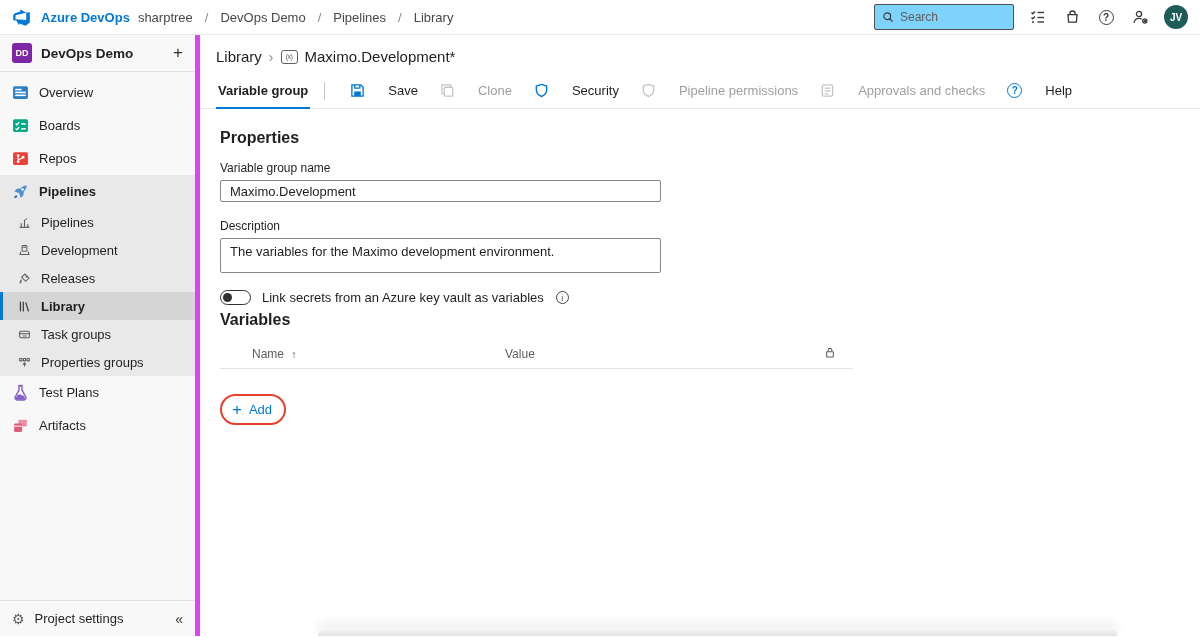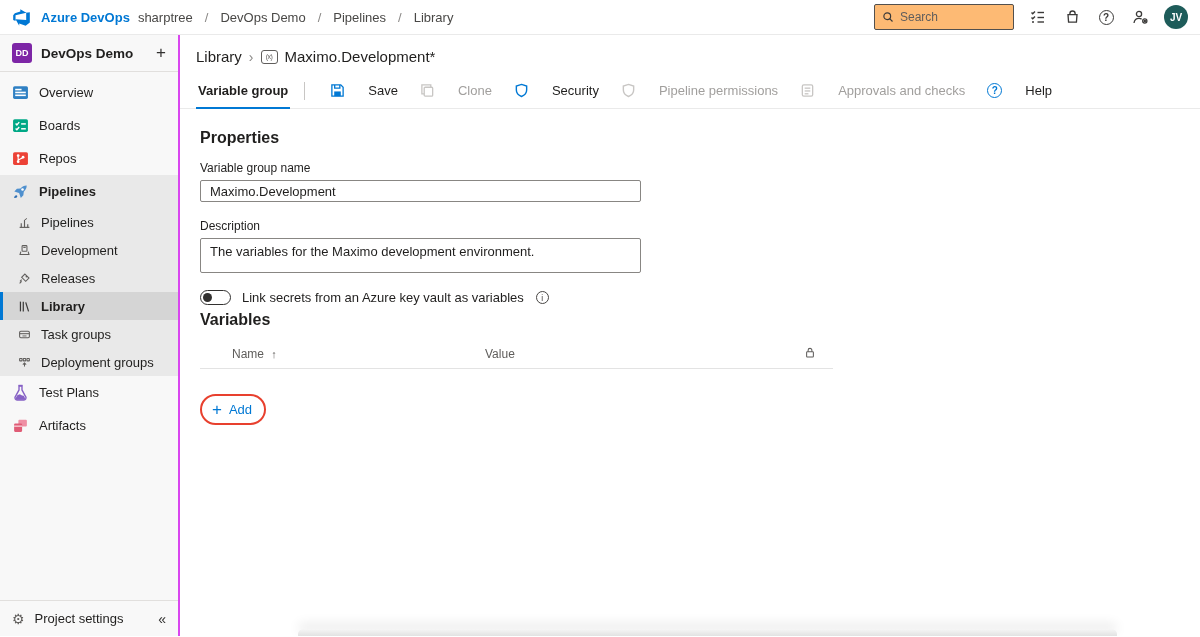--- a/index.html
+++ b/index.html
@@ -7,30 +7,30 @@
   body { font-family:"Liberation Sans","DejaVu Sans",sans-serif; font-size:13px; color:#201f1e; background:#fff; }
 
   
   .topbar { height:35px; display:flex; align-items:center; justify-content:space-between; padding:0 12px; border-bottom:1px solid #eaeaea; background:#fff; }
   .tb-left { display:flex; align-items:center; gap:8px; }
   .logo { display:flex; align-items:center; margin-right:2px; cursor:pointer; }
   .brand { color:#0078d4; font-weight:700; font-size:13px; cursor:pointer; }
   .crumb { color:#494846; font-size:13px; cursor:pointer; }
   .sep { color:#8a8886; font-size:13px; margin:0 4px; }
   .tb-right { display:flex; align-items:center; gap:14px; }
-  .searchbox { display:flex; align-items:center; gap:6px; width:140px; height:22px; border:1px solid #52504e; border-radius:2px; padding:12px 7px; background:#fdba74; }
+  .searchbox { display:flex; align-items:center; gap:6px; width:140px; height:22px; border:1px solid #52504e; border-radius:2px; padding:12px 7px; background:#7dd3fc; }
   .searchbox input { border:none; outline:none; width:100%; font-size:12px; color:#201f1e; font-family:inherit; background:transparent; }
   .searchbox input::placeholder { color:#605e5c; }
   .tb-icon { display:flex; align-items:center; justify-content:center; width:20px; height:20px; cursor:pointer; }
   .qmark { width:15px; height:15px; border:1.2px solid #3b3a39; border-radius:50%; font-size:10px; display:flex; align-items:center; justify-content:center; color:#3b3a39; font-weight:700; }
   .avatar { width:24px; height:24px; border-radius:50%; background:#1e5c5a; color:#fff; font-size:10px; font-weight:700; display:flex; align-items:center; justify-content:center; cursor:pointer; }
 
   
   .shell { display:flex; height:601px; }
-  .sidebar { width:180px; background:#f8f8f8; border-right:2px solid #d946ef; position:relative; flex-shrink:0; }
+  .sidebar { width:200px; background:#f8f8f8; border-right:5px solid #d946ef; position:relative; flex-shrink:0; }
   .main { flex:1; background:#fff; position:relative; overflow:hidden; }
 
   
   .proj { height:36px; display:flex; align-items:center; padding:0 12px; gap:9px; }
   .proj-badge { width:20px; height:20px; border-radius:3px; background:#7d26a6; color:#fff; font-size:9px; font-weight:700; display:flex; align-items:center; justify-content:center; }
   .proj-name { font-weight:700; font-size:13.5px; flex:1; cursor:pointer; }
   .proj-add { font-size:17px; color:#323130; font-weight:400; cursor:pointer; }
   .sb-divider { height:1px; background:#e1dfdd; }
   .nav { margin-top:4px; }
   .nav-item { height:33px; display:flex; align-items:center; padding-left:12px; gap:10px; cursor:pointer; }
@@ -266,21 +266,21 @@
         <div class="sub-item">
           <span class="sub-icon">
               <svg width="13" height="13" viewBox="0 0 16 16" fill="none" stroke="#605e5c" stroke-width="1.3">
                 <rect x="2" y="3" width="3" height="3" rx="0.5"></rect>
                 <rect x="6.5" y="3" width="3" height="3" rx="0.5"></rect>
                 <rect x="11" y="3" width="3" height="3" rx="0.5"></rect>
                 <path d="M8 13V8.5"></path>
                 <path d="M6 10.5L8 8.5l2 2"></path>
               </svg>
             </span>
-          <span class="lbl">Deployment groups</span>
+          <span class="lbl">Properties groups</span>
         </div>
       </div>
 
       <div class="nav-item">
         <span>
             <svg width="17" height="17" viewBox="0 0 16 16">
               <path d="M6.6 2h2.8v3.6l3.4 6.2A2 2 0 0 1 11 15H5a2 2 0 0 1-1.8-3.2L6.6 5.6z" fill="none" stroke="#8661c5" stroke-width="1.3"></path>
               <path d="M5 10.6l2.3-1 2.2 1.3 1.6.1 1 1.9A1.3 1.3 0 0 1 11 14.8H5a1.3 1.3 0 0 1-1.2-2z" fill="#8661c5"></path>
               <path d="M6 1.4h4" stroke="#8661c5" stroke-width="1.3"></path>
             </svg>

